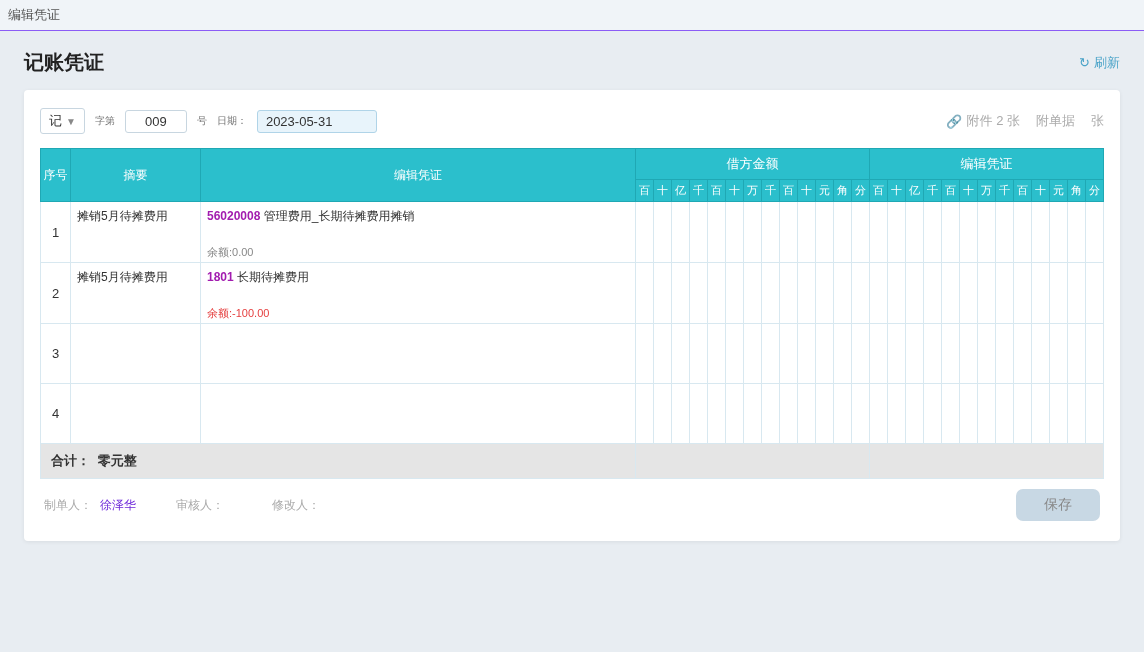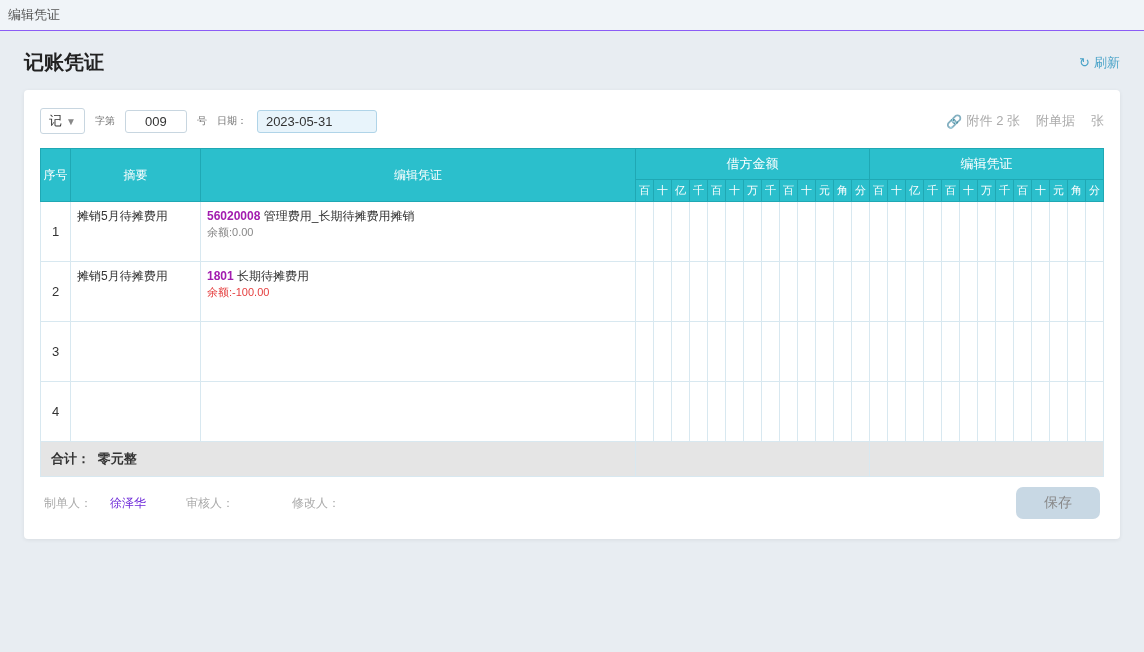--- a/index.html
+++ b/index.html
@@ -151,21 +151,21 @@
       padding: 6px 6px 2px;
       vertical-align: top;
     }
     .account-code {
       color: #a21caf;
       font-weight: bold;
     }
     .balance-text {
       font-size: 11px;
       color: #888;
-      margin-top: 0;
+      margin-top: 20px;
     }
     .balance-red {
       color: #e53e3e;
     }
     .amount-col {
       width: 18px;
       min-width: 18px;
       text-align: center;
       vertical-align: middle;
       padding: 0;
@@ -187,21 +187,21 @@
       display: flex;
       align-items: center;
       gap: 40px;
       padding: 10px 4px 4px;
       color: #999;
       font-size: 12px;
     }
     .footer-person {
       display: flex;
       align-items: center;
-      gap: 18px;
+      gap: 8px;
     }
     .footer-person-label {
       color: #aaa;
     }
     .footer-person-value {
       color: #6d28d9;
     }
     .save-btn-wrap {
       margin-left: auto;
     }

